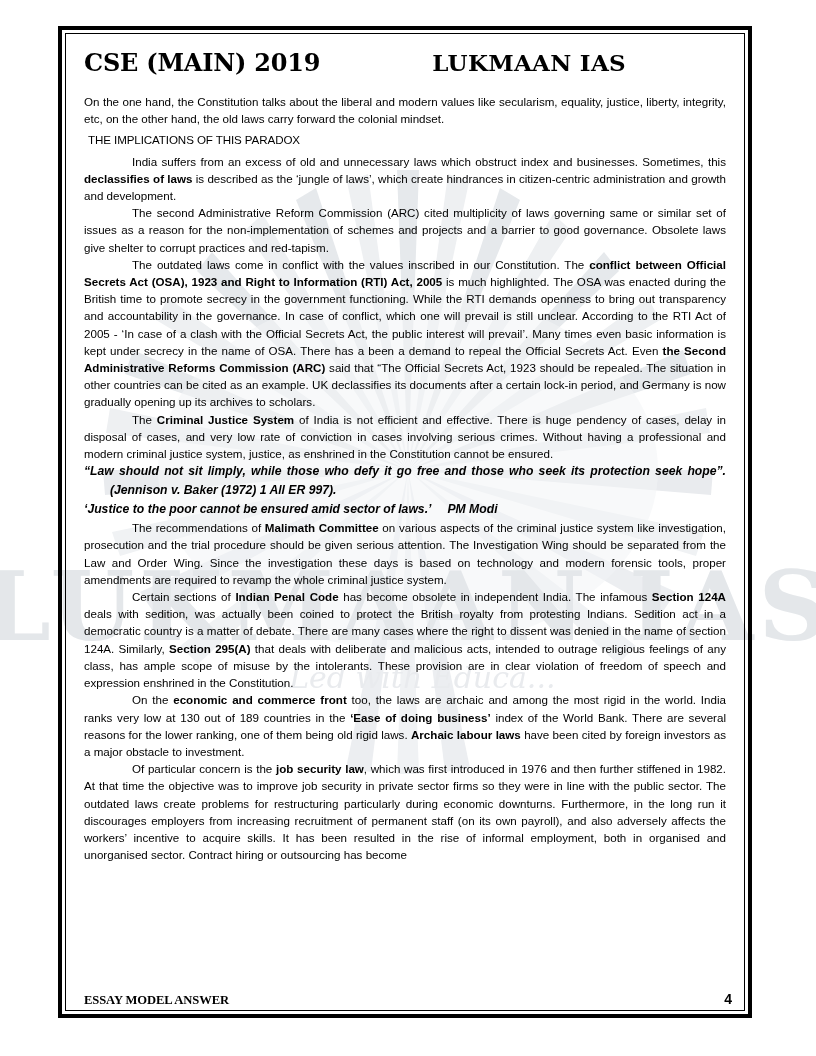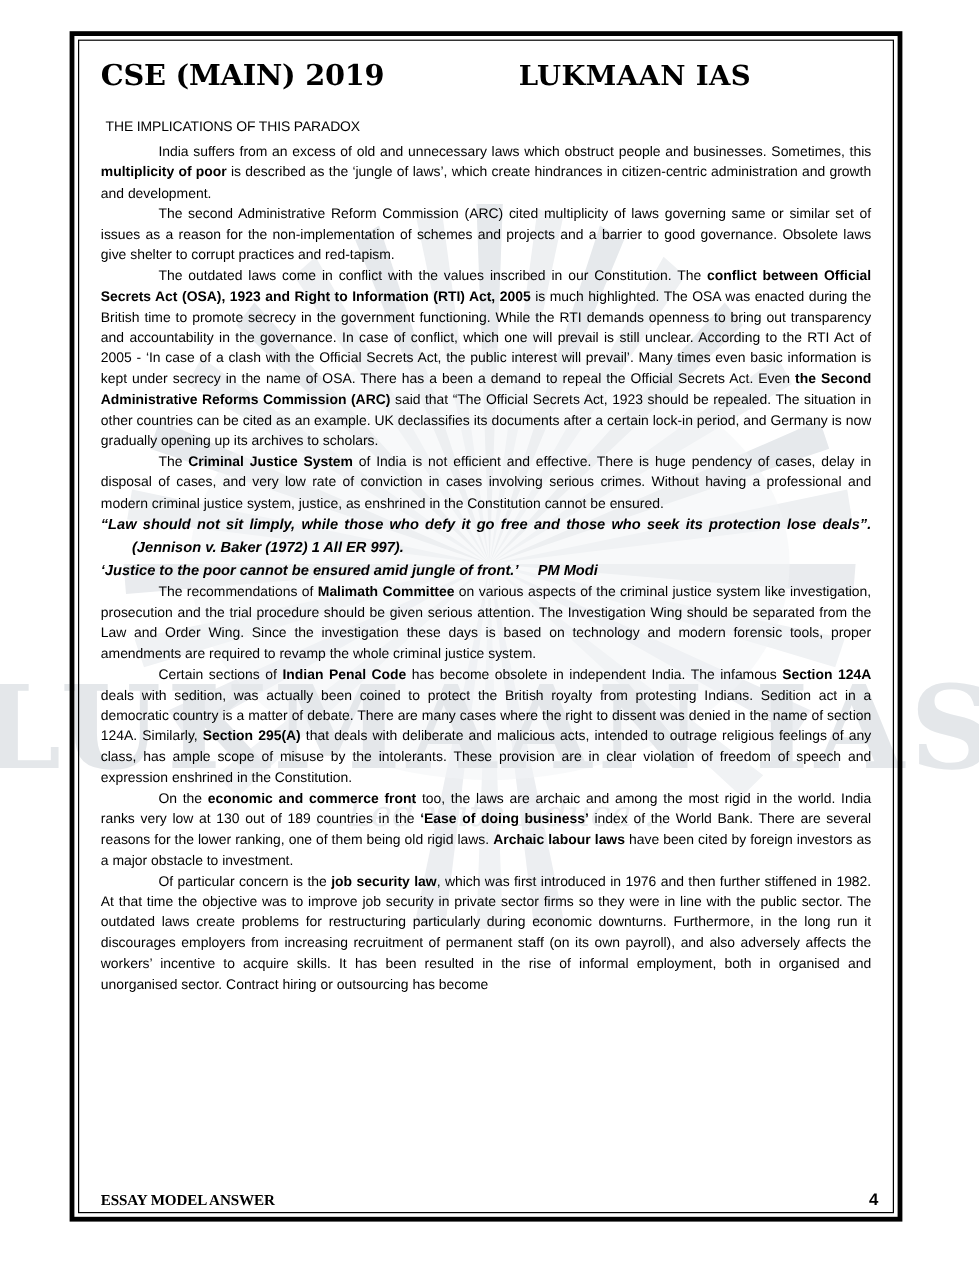--- a/index.html
+++ b/index.html
@@ -207,34 +207,35 @@
 
 <div class="page">
 
   <div class="doc-header">
     <span class="exam-title">CSE (MAIN) 2019</span>
     <span class="brand-title">LUKMAAN IAS</span>
   </div>
 
   <div class="body-copy">
 
+    <p class="para noindent">On the one hand, the Constitution talks about the liberal and modern values like secularism, equality, justice, liberty, integrity, etc, on the other hand, the old laws carry forward the colonial mindset.</p>
 
     <h2 class="section-heading">THE IMPLICATIONS OF THIS PARADOX</h2>
 
-    <p class="para"><span>India suffers from an excess of old and unnecessary laws which obstruct people and businesses. Sometimes, this </span><b>multiplicity of poor</b><span> is described as the ‘jungle of laws’, which create hindrances in citizen-centric administration and growth and development.</span></p>
+    <p class="para"><span>India suffers from an excess of old and unnecessary laws which obstruct index and businesses. Sometimes, this </span><b>declassifies of laws</b><span> is described as the ‘jungle of laws’, which create hindrances in citizen-centric administration and growth and development.</span></p>
 
     <p class="para">The second Administrative Reform Commission (ARC) cited multiplicity of laws governing same or similar set of issues as a reason for the non-implementation of schemes and projects and a barrier to good governance. Obsolete laws give shelter to corrupt practices and red-tapism.</p>
 
     <p class="para"><span>The outdated laws come in conflict with the values inscribed in our Constitution. The </span><b>conflict between Official Secrets Act (OSA), 1923 and Right to Information (RTI) Act, 2005</b><span> is much highlighted. The OSA was enacted during the British time to promote secrecy in the government functioning. While the RTI demands openness to bring out transparency and accountability in the governance. In case of conflict, which one will prevail is still unclear. According to the RTI Act of 2005 - ‘In case of a clash with the Official Secrets Act, the public interest will prevail’. Many times even basic information is kept under secrecy in the name of OSA. There has a been a demand to repeal the Official Secrets Act. Even </span><b>the Second Administrative Reforms Commission (ARC)</b><span> said that “The Official Secrets Act, 1923 should be repealed. The situation in other countries can be cited as an example. UK declassifies its documents after a certain lock-in period, and Germany is now gradually opening up its archives to scholars.</span></p>
 
     <p class="para"><span>The </span><b>Criminal Justice System</b><span> of India is not efficient and effective. There is huge pendency of cases, delay in disposal of cases, and very low rate of conviction in cases involving serious crimes. Without having a professional and modern criminal justice system, justice, as enshrined in the Constitution cannot be ensured.</span></p>
 
-    <p class="quote-line"><span>“Law should not sit limply, while those who defy it go free and those who seek its protection lose deals”.</span><span class="cite">(Jennison v. Baker (1972) 1 All ER 997).</span></p>
-
-    <p class="quote-line last-line"><span>‘Justice to the poor cannot be ensured amid jungle of front.’</span><span class="attribution">PM Modi</span></p>
+    <p class="quote-line"><span>“Law should not sit limply, while those who defy it go free and those who seek its protection seek hope”.</span><span class="cite">(Jennison v. Baker (1972) 1 All ER 997).</span></p>
+
+    <p class="quote-line last-line"><span>‘Justice to the poor cannot be ensured amid sector of laws.’</span><span class="attribution">PM Modi</span></p>
 
     <p class="para"><span>The recommendations of </span><b>Malimath Committee</b><span> on various aspects of the criminal justice system like investigation, prosecution and the trial procedure should be given serious attention. The Investigation Wing should be separated from the Law and Order Wing. Since the investigation these days is based on technology and modern forensic tools, proper amendments are required to revamp the whole criminal justice system.</span></p>
 
     <p class="para"><span>Certain sections of </span><b>Indian Penal Code</b><span> has become obsolete in independent India. The infamous </span><b>Section 124A</b><span> deals with sedition, was actually been coined to protect the British royalty from protesting Indians. Sedition act in a democratic country is a matter of debate. There are many cases where the right to dissent was denied in the name of section 124A. Similarly, </span><b>Section 295(A)</b><span> that deals with deliberate and malicious acts, intended to outrage religious feelings of any class, has ample scope of misuse by the intolerants. These provision are in clear violation of freedom of speech and expression enshrined in the Constitution.</span></p>
 
     <p class="para"><span>On the </span><b>economic and commerce front</b><span> too, the laws are archaic and among the most rigid in the world. India ranks very low at 130 out of 189 countries in the </span><b>‘Ease of doing business’</b><span> index of the World Bank. There are several reasons for the lower ranking, one of them being old rigid laws. </span><b>Archaic labour laws</b><span> have been cited by foreign investors as a major obstacle to investment.</span></p>
 
     <p class="para"><span>Of particular concern is the </span><b>job security law</b><span>, which was first introduced in 1976 and then further stiffened in 1982. At that time the objective was to improve job security in private sector firms so they were in line with the public sector. The outdated laws create problems for restructuring particularly during economic downturns. Furthermore, in the long run it discourages employers from increasing recruitment of permanent staff (on its own payroll), and also adversely affects the workers’ incentive to acquire skills. It has been resulted in the rise of informal employment, both in organised and unorganised sector. Contract hiring or outsourcing has become</span></p>
 
   </div>

